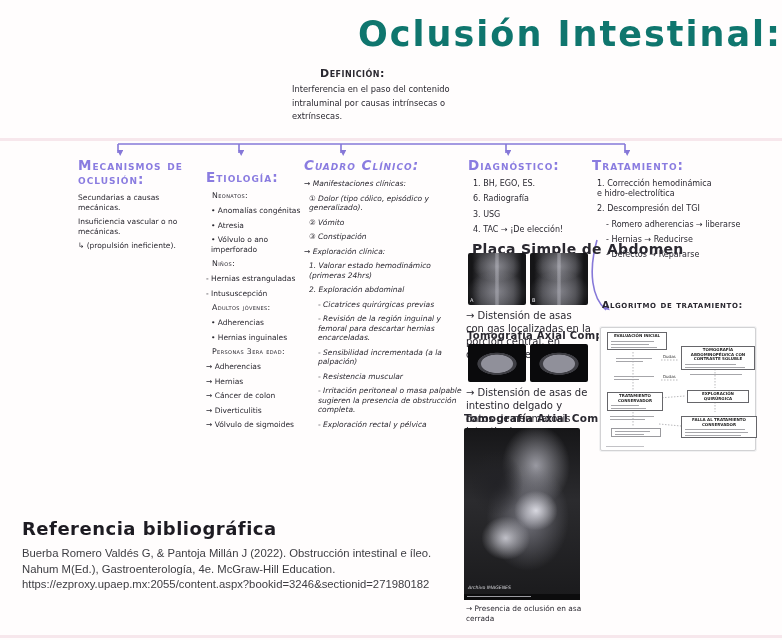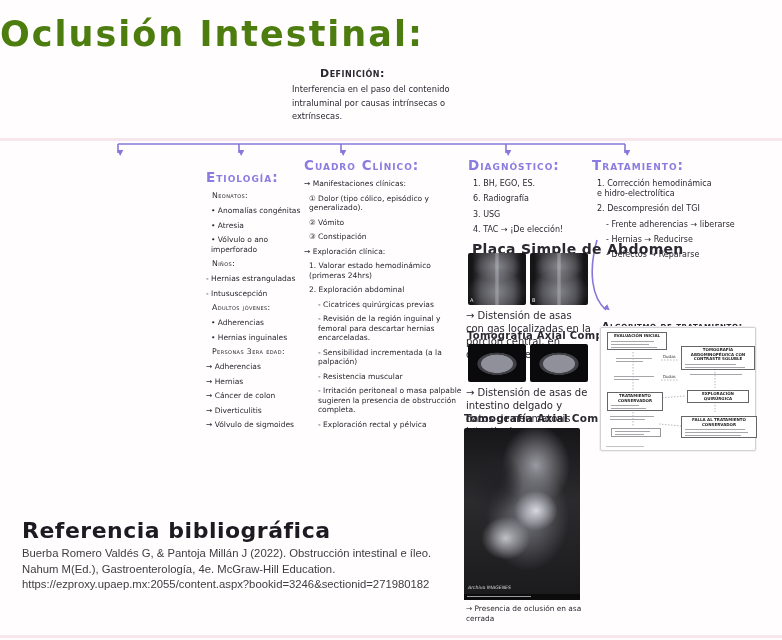--- a/index.html
+++ b/index.html
@@ -1,20 +1,20 @@
 <!DOCTYPE html>
 <html><head>
 <meta charset="utf-8">
 <style>
   html,body{margin:0;padding:0;background:#ffffff;}
   .page{position:relative;width:782px;height:640px;background:#fffdfd;overflow:hidden;
         font-family:"DejaVu Sans",sans-serif;color:#2a2830;}
   .divider{position:absolute;left:0;width:782px;height:3px;background:#f7e7ec;}
-  .title{position:absolute;left:0;top:14px;width:782px;text-align:left;
-         color:#4d7c0f;font-size:35px;font-weight:bold;letter-spacing:2px;}
+  .title{position:absolute;left:0;top:14px;width:782px;text-align:right;
+         color:#0f766e;font-size:35px;font-weight:bold;letter-spacing:2px;}
   .def{position:absolute;left:292px;top:67px;width:165px;}
   .def-h{font-variant:small-caps;font-weight:bold;font-size:11px;letter-spacing:.5px;margin-left:28px;margin-bottom:3px;}
   .def-t{font-size:8.3px;line-height:1.65;}
   svg.overlay{position:absolute;left:0;top:0;pointer-events:none;}
   .col-h{color:#8a7ce0;font-variant:small-caps;font-weight:bold;font-size:13.5px;
          letter-spacing:1px;line-height:1.05;margin-bottom:7px;}
   .col{position:absolute;}
   .ln{font-size:7.5px;line-height:1.25;margin-bottom:5.2px;}
   .g{font-variant:small-caps;font-size:7.8px;margin-left:6px;letter-spacing:.4px;}
   .ind1{margin-left:5px;}
@@ -46,21 +46,21 @@
   .sag .wm{position:absolute;left:4px;bottom:10px;color:rgba(240,240,245,.85);font-size:4.6px;font-style:italic;}
   .sag .strip{position:absolute;left:0;bottom:0;width:100%;height:6px;background:#0c0c0d;}
   .sag .strip i{display:block;height:1px;width:55%;background:#9a9aa0;margin:2px 0 0 3px;}
   .algo-h{position:absolute;font-variant:small-caps;font-weight:bold;font-size:9.5px;letter-spacing:.6px;}
   .algo-box{position:absolute;background:#ffffff;border:1px solid #d2d2d4;border-radius:2px;
             box-shadow:0 0 0 1px #f1f1f2;}
   .fbox{position:absolute;border:1px solid #66666a;background:#fff;font-size:4px;font-weight:bold;
         text-align:center;line-height:1.15;padding:1px 2px;color:#222;}
   .ftxt{position:absolute;font-size:4px;color:#333;text-align:center;line-height:1.1;}
   .fl{height:1px;background:#a6a6aa;margin:2px 1px 0 1px;}
-  .ref-h{position:absolute;font-size:22px;font-weight:bold;letter-spacing:.5px;color:#1d1b22;}
+  .ref-h{position:absolute;font-size:18px;font-weight:bold;letter-spacing:.5px;color:#1d1b22;}
   .ref-t{position:absolute;width:418px;font-family:"Liberation Sans",sans-serif;
          font-size:11.3px;line-height:1.38;color:#3d3d42;}
   .hook{color:#2a2830;}
 </style>
 </head>
 <body>
 
 <div class="page">
 
   <div class="divider" style="top:138px;"></div>
@@ -85,20 +85,26 @@
       <path d="M118,144 H625"></path>
       <path d="M118,144 V153" marker-end="url(#ah)"></path>
       <path d="M239,144 V153" marker-end="url(#ah)"></path>
       <path d="M341,144 V153" marker-end="url(#ah)"></path>
       <path d="M506,144 V153" marker-end="url(#ah)"></path>
       <path d="M625,144 V153" marker-end="url(#ah)"></path>
       <path d="M597,240 C588,272 592,298 606,310" marker-end="url(#ah)"></path>
     </g>
   </svg>
 
+  <div class="col" style="left:78px;top:158px;width:124px;">
+    <div class="col-h">Mecanismos de oclusión:</div>
+    <div class="ln">Secundarias a causas mecánicas.</div>
+    <div class="ln">Insuficiencia vascular o no mecánicas.</div>
+    <div class="ln hook">↳ (propulsión ineficiente).</div>
+  </div>
 
   <div class="col" style="left:206px;top:170px;width:102px;">
     <div class="col-h">Etiología:</div>
     <div class="ln g">Neonatos:</div>
     <div class="ln ind1">• Anomalías congénitas</div>
     <div class="ln ind1">• Atresia</div>
     <div class="ln ind1">• Vólvulo o ano imperforado</div>
     <div class="ln g">Niños:</div>
     <div class="ln">- Hernias estranguladas</div>
     <div class="ln">- Intususcepción</div>
@@ -106,21 +112,21 @@
     <div class="ln ind1">• Adherencias</div>
     <div class="ln ind1">• Hernias inguinales</div>
     <div class="ln g">Personas 3era edad:</div>
     <div class="ln">→ Adherencias</div>
     <div class="ln">→ Hernias</div>
     <div class="ln">→ Cáncer de colon</div>
     <div class="ln">→ Diverticulitis</div>
     <div class="ln">→ Vólvulo de sigmoides</div>
   </div>
 
-  <div class="col" style="left:304px;top:158px;width:164px;">
+  <div class="col" style="left:304px;top:158px;width:164px;font-style:italic;">
     <div class="col-h">Cuadro Clínico:</div>
     <div class="ln">→ Manifestaciones clínicas:</div>
     <div class="ln ind1">① Dolor  (tipo cólico, episódico y generalizado).</div>
     <div class="ln ind1">② Vómito</div>
     <div class="ln ind1">③ Constipación</div>
     <div class="ln">→ Exploración clínica:</div>
     <div class="ln ind1">1. Valorar estado hemodinámico (primeras 24hrs)</div>
     <div class="ln ind1">2. Exploración abdominal</div>
     <div class="ln ind2">- Cicatrices quirúrgicas previas</div>
     <div class="ln ind2">- Revisión de la región inguinal y femoral para descartar hernias encarceladas.</div>
@@ -159,26 +165,26 @@
     <div class="strip">
         <i></i>
       </div>
   </div>
   <div class="cap" style="position:absolute;left:466px;top:604px;width:140px;font-size:7.4px;">→ Presencia de oclusión en asa cerrada</div>
 
   <div class="col" style="left:592px;top:158px;width:172px;">
     <div class="col-h">Tratamiento:</div>
     <div class="ln ind1" style="font-size:8px;width:120px;">1. Corrección hemodinámica e hidro-electrolítica</div>
     <div class="ln ind1" style="font-size:8px;">2. Descompresión del TGI</div>
-    <div class="ln ind2" style="font-size:8px;">- Frente adherencias → liberarse</div>
+    <div class="ln ind2" style="font-size:8px;">- Romero adherencias → liberarse</div>
     <div class="ln ind2" style="font-size:8px;">- Hernias → Reducirse</div>
     <div class="ln ind2" style="font-size:8px;">- Defectos → Repararse</div>
   </div>
 
-  <div class="algo-h" style="left:602px;top:320px;text-align:right;">Algoritmo de tratamiento:</div>
+  <div class="algo-h" style="left:602px;top:299px;text-align:right;">Algoritmo de tratamiento:</div>
   <div class="algo-box" style="left:600px;top:327px;width:154px;height:122px;">
     <svg width="154" height="122" style="position:absolute;left:0;top:0;">
       <g stroke="#8a8a8e" stroke-width="0.6" stroke-dasharray="1.5,1.5" fill="none">
         <path d="M32,24 V62"></path>
           <path d="M32,84 V98"></path>
         <path d="M60,32 H78"></path>
           <path d="M60,52 H78"></path>
         <path d="M114,38 V60"></path>
           <path d="M114,74 V84"></path>
         <path d="M58,70 L84,68"></path>

